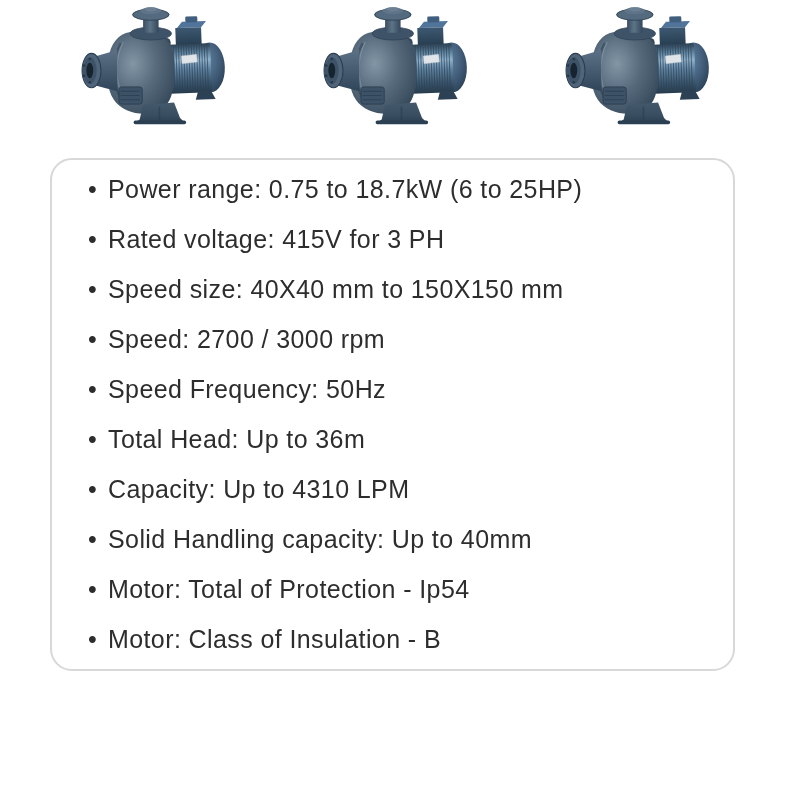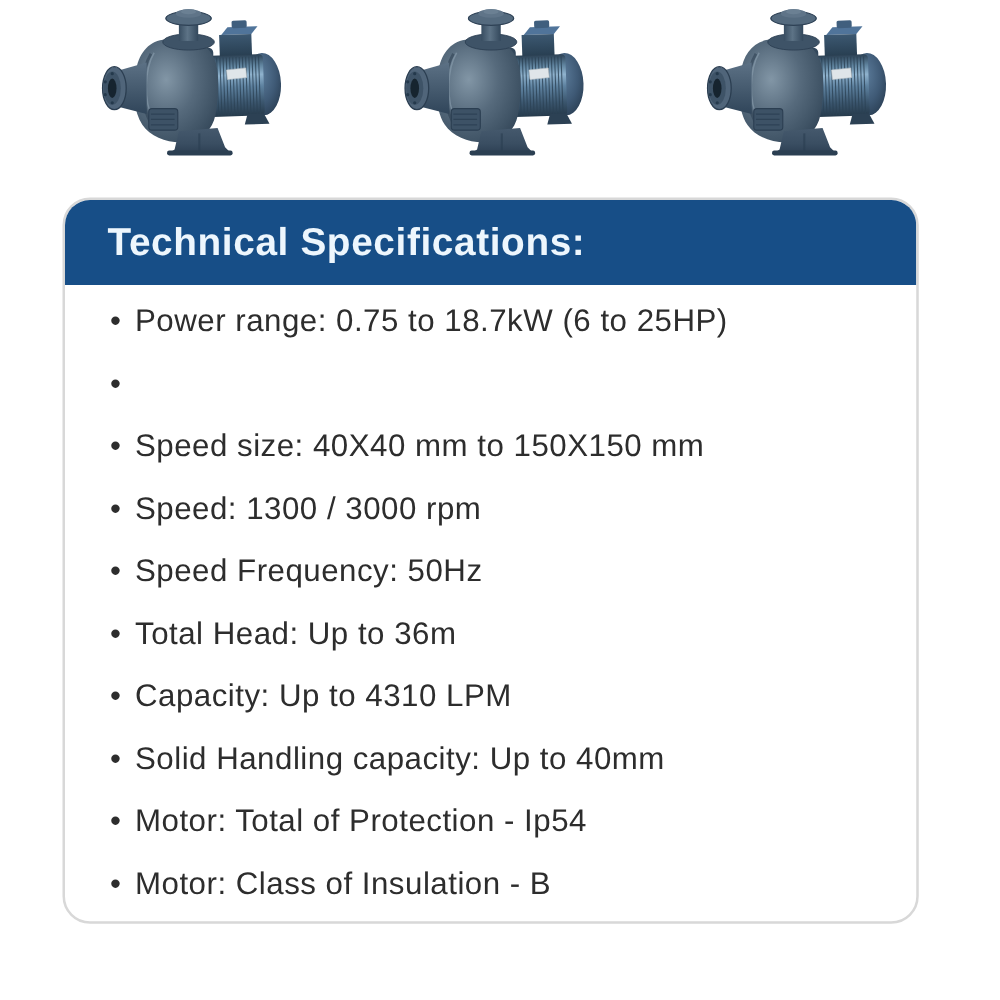--- a/index.html
+++ b/index.html
@@ -185,48 +185,46 @@
   </div>
 
   <div class="pump">
     <svg viewBox="0 0 200 142">
       <use href="#pump-symbol"></use>
     </svg>
   </div>
 </div>
 
   <section class="card" style="border-color: rgb(216, 216, 216);">
-    <header class="card-header" style="background-color: rgb(23, 78, 135);">
-      <h1 class="card-title" style="color: rgb(237, 246, 253);">Technical Specifications:</h1>
-    </header>
     <ul class="spec-list" style="color: rgb(45, 45, 45);">
   <li class="spec-item">
     <span class="bullet">•</span>
     <div class="spec-text">
             <div>Power range: 0.75 to 18.7kW (6 to 25HP)</div>
           </div>
   </li>
 
   <li class="spec-item">
     <span class="bullet">•</span>
     <div class="spec-text">
+            <div>Rated voltage: 415V for 3 PH</div>
           </div>
   </li>
 
   <li class="spec-item">
     <span class="bullet">•</span>
     <div class="spec-text">
             <div>Speed size: 40X40 mm to 150X150 mm</div>
           </div>
   </li>
 
   <li class="spec-item">
     <span class="bullet">•</span>
     <div class="spec-text">
-            <div>Speed: 1300 / 3000 rpm</div>
+            <div>Speed: 2700 / 3000 rpm</div>
           </div>
   </li>
 
   <li class="spec-item">
     <span class="bullet">•</span>
     <div class="spec-text">
             <div>Speed Frequency: 50Hz</div>
           </div>
   </li>
 

